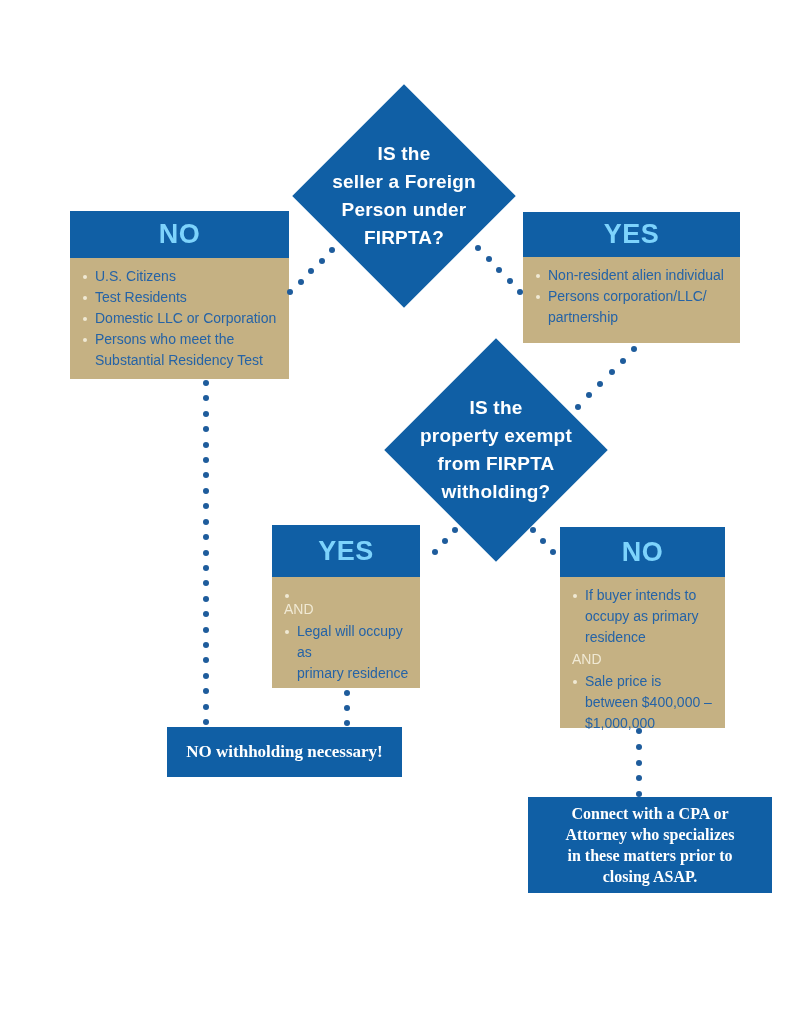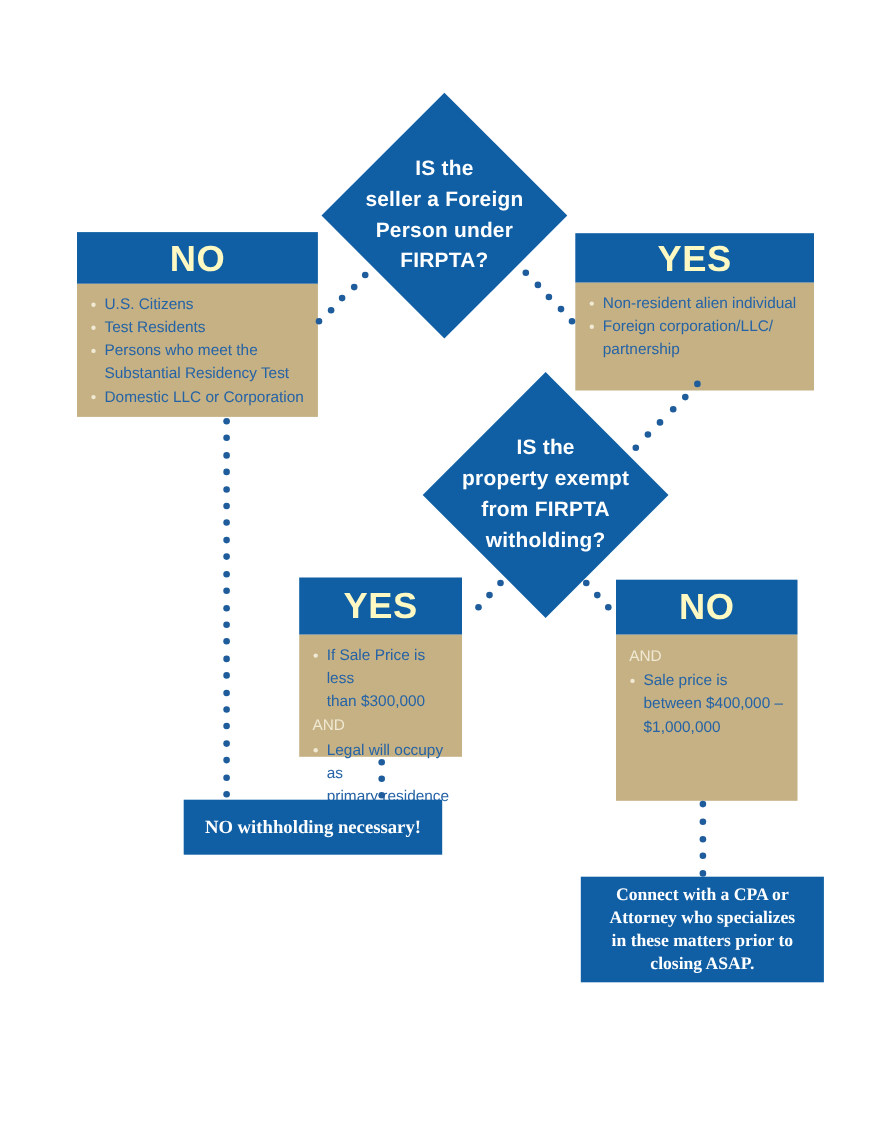--- a/index.html
+++ b/index.html
@@ -16,21 +16,21 @@
     background:#105FA5;
   }
   .diamond-text{
     position:absolute;inset:0;display:flex;align-items:center;justify-content:center;
     text-align:center;color:#ffffff;font-weight:bold;font-size:19px;line-height:28px;
     white-space:pre-line;letter-spacing:.2px;
   }
   
   .infobox{position:absolute;}
   .box-header{
-    background:#105FA5;color:#fef9c3;font-weight:bold;font-size:33px;
+    background:#105FA5;color:#7dd3fc;font-weight:bold;font-size:27px;
     display:flex;align-items:center;justify-content:center;letter-spacing:.5px;
   }
   .box-body{
     background:#C5B183;color:#2563A6;font-size:14px;line-height:21px;
     padding:8px 8px 6px 12px;box-sizing:border-box;
   }
   .bullet{display:flex;align-items:flex-start;}
   .bdot{
     flex:0 0 auto;width:4px;height:4px;border-radius:50%;background:#F0E9D4;
     margin:9px 8px 0 1px;
@@ -73,80 +73,84 @@
       <div class="bullet">
           <span class="bdot"></span>
           <span class="btext">U.S. Citizens</span>
         </div>
       <div class="bullet">
           <span class="bdot"></span>
           <span class="btext">Test Residents</span>
         </div>
       <div class="bullet">
           <span class="bdot"></span>
+          <span class="btext">Domestic LLC or Corporation</span>
+        </div>
+      <div class="bullet">
+          <span class="bdot"></span>
           <span class="btext">Persons who meet the
 Substantial Residency Test</span>
         </div>
-      <div class="bullet">
-          <span class="bdot"></span>
-          <span class="btext">Domestic LLC or Corporation</span>
-        </div>
     </div>
   </div>
 
   <div class="infobox" style="left:523px;top:212px;width:217px;">
     <div class="box-header" style="height:45px;">YES</div>
-    <div class="box-body" style="height:98px;">
+    <div class="box-body" style="height:86px;">
       <div class="bullet">
           <span class="bdot"></span>
           <span class="btext">Non-resident alien individual</span>
         </div>
       <div class="bullet">
           <span class="bdot"></span>
-          <span class="btext">Foreign corporation/LLC/
+          <span class="btext">Persons corporation/LLC/
 partnership</span>
         </div>
     </div>
   </div>
 
   <div class="infobox" style="left:272px;top:525px;width:148px;">
     <div class="box-header" style="height:52px;">YES</div>
     <div class="box-body" style="height:111px;">
       <div class="bullet">
           <span class="bdot"></span>
-          <span class="btext">If Sale Price is less
-than $300,000</span>
         </div>
       <div class="and-label">AND</div>
       <div class="bullet">
           <span class="bdot"></span>
           <span class="btext">Legal will occupy as
 primary residence</span>
         </div>
     </div>
   </div>
 
   <div class="infobox" style="left:560px;top:527px;width:165px;">
     <div class="box-header" style="height:50px;">NO</div>
     <div class="box-body" style="height:151px;">
+      <div class="bullet">
+          <span class="bdot"></span>
+          <span class="btext">If buyer intends to
+occupy as primary
+residence</span>
+        </div>
       <div class="and-label">AND</div>
       <div class="bullet">
           <span class="bdot"></span>
           <span class="btext">Sale price is
 between $400,000 –
 $1,000,000</span>
         </div>
     </div>
   </div>
 
   <div class="outcome" style="left:167px;top:727px;width:235px;height:50px;font-size:17px;">
     <span class="result-text">NO withholding necessary!</span>
   </div>
 
-  <div class="outcome" style="left:528px;top:797px;width:221px;height:96px;font-size:16px;line-height:21px;">
+  <div class="outcome" style="left:528px;top:797px;width:244px;height:96px;font-size:16px;line-height:21px;">
     <span class="result-text">Connect with a CPA or
 Attorney who specializes
 in these matters prior to
 closing ASAP.</span>
   </div>
 
   <div id="connector-layer">
       <div>
         <div class="connector-dot" style="left: 329px; top: 247px;"></div>
         <div class="connector-dot" style="left: 318.5px; top: 257.5px;"></div>

